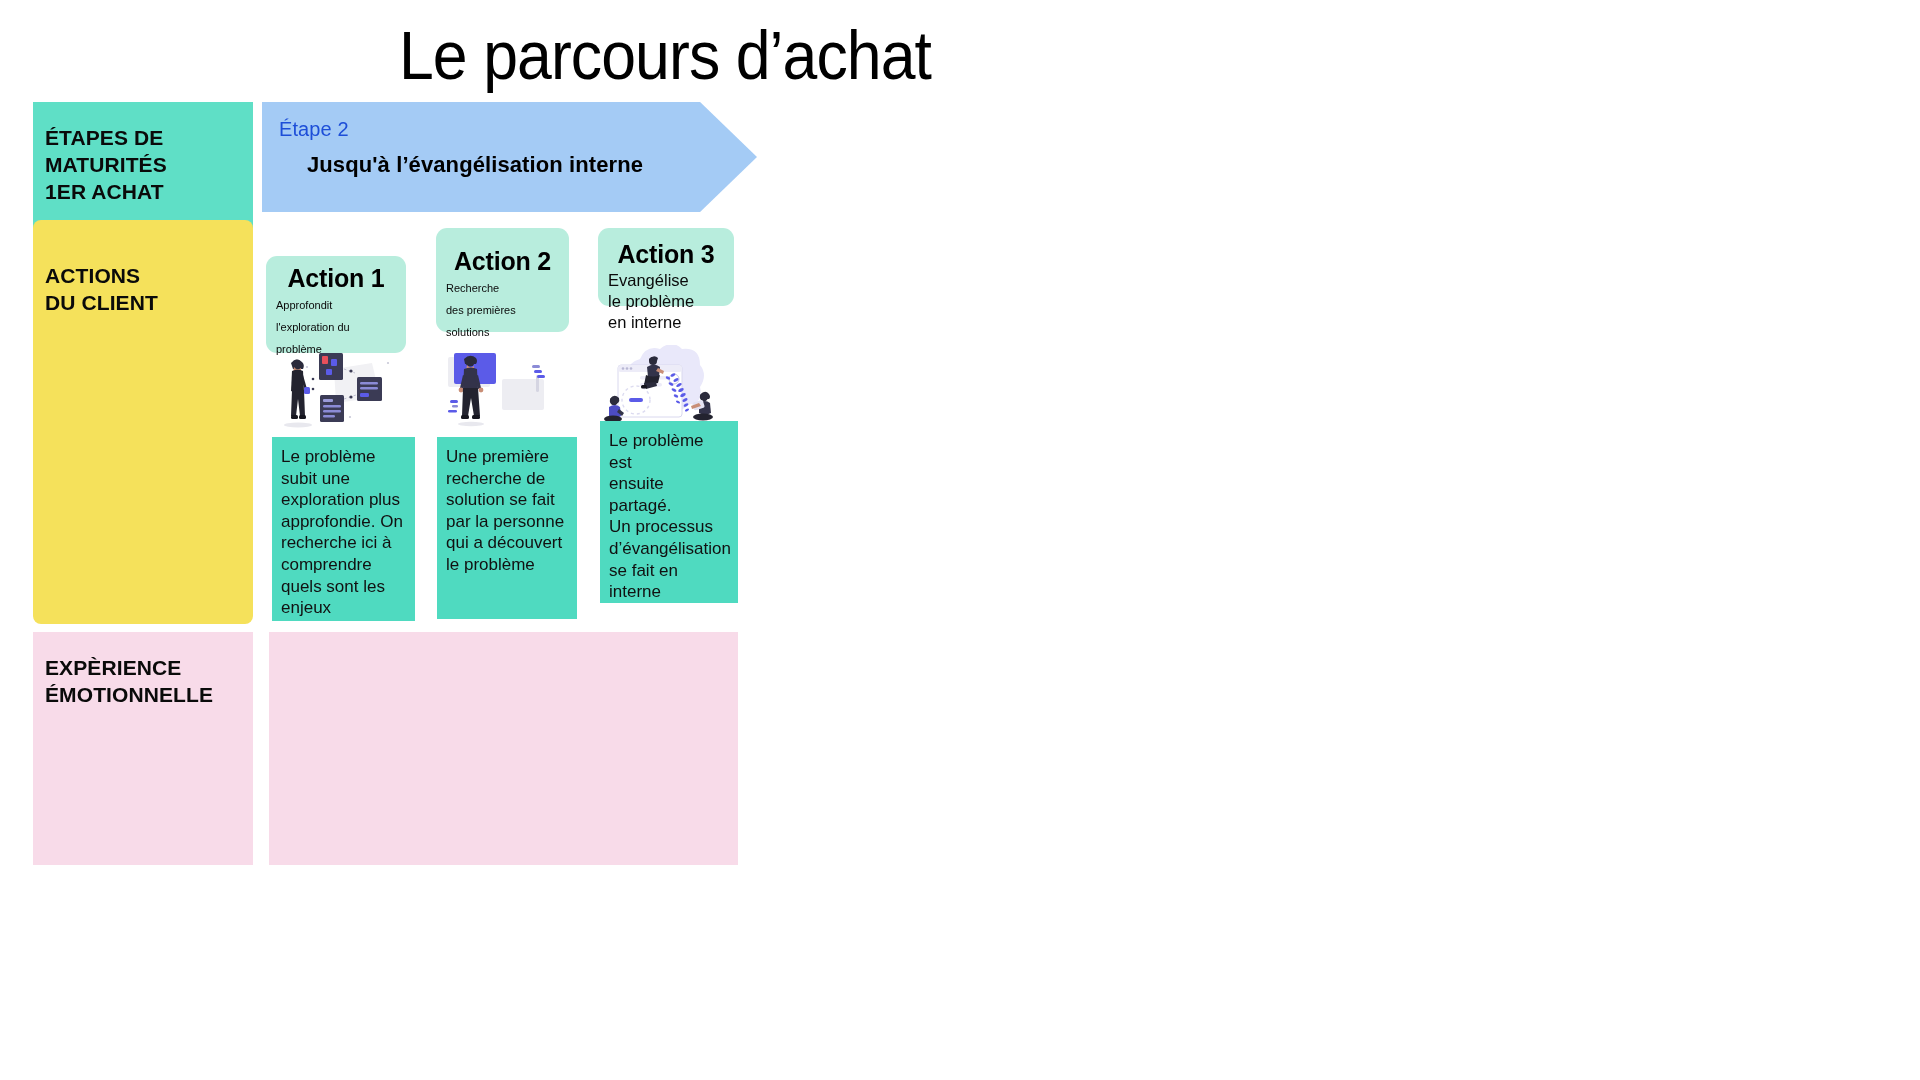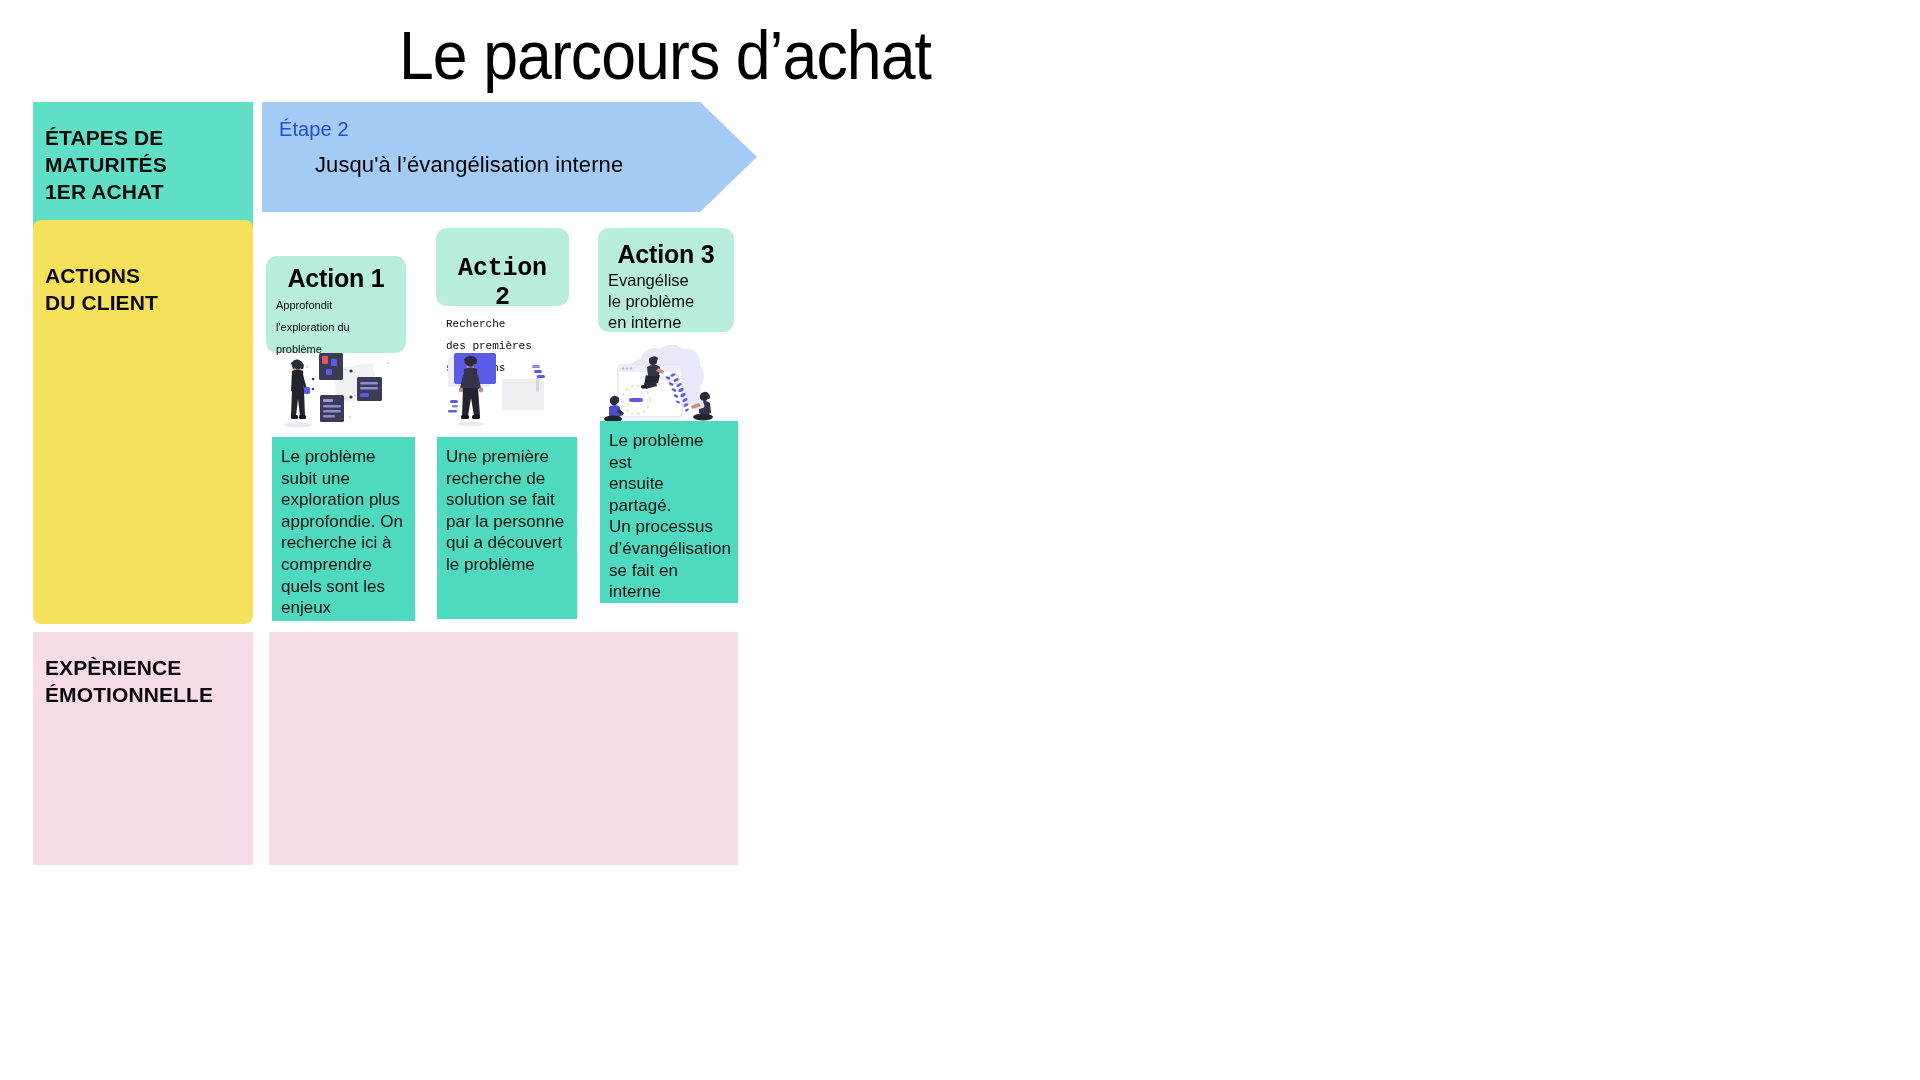--- a/index.html
+++ b/index.html
@@ -56,22 +56,22 @@
     background:#A4CBF5;
     -webkit-clip-path:polygon(0 0, 88.5% 0, 100% 50%, 88.5% 100%, 0 100%);
     clip-path:polygon(0 0, 88.5% 0, 100% 50%, 88.5% 100%, 0 100%);
   }
   #stage-banner .stage-name{
     position:absolute;left:17px;top:16px;
     font-size:20px;font-weight:400;color:#1d4ed8;
     letter-spacing:0.1px;
   }
   #stage-banner .stage-sub{
-    position:absolute;left:53px;top:50px;
-    font-size:22px;font-weight:400;color:#000;
+    position:absolute;left:45px;top:50px;
+    font-size:22px;font-weight:700;color:#000;
     letter-spacing:0.1px;white-space:nowrap;
   }
 
   
   .action-card{
     position:absolute;
     top:228px;
     background:#B8EDDD;
     border-radius:11px;
     box-sizing:border-box;
@@ -81,22 +81,22 @@
     font-size:25px;font-weight:700;color:#000;
     text-align:center;line-height:29px;
     letter-spacing:-0.2px;
   }
   .action-card .act-desc{
     font-size:11px;font-weight:400;color:#0a0a0a;
     line-height:22px;white-space:pre-line;
     margin-top:1px;
   }
   #action-card-1{left:266px;width:140px;height:97px;margin-top:28px;}
-  #action-card-2{left:436px;width:133px;height:78px;padding-top:26px;font-family:Liberation Mono, monospace;}
-  #action-card-3{left:598px;width:136px;height:104px;padding-top:12px;}
+  #action-card-2{left:436px;width:133px;height:104px;padding-top:19px;}
+  #action-card-3{left:598px;width:136px;height:78px;padding-top:12px;}
   #action-card-2 .act-title{font-size:25px;}
   #action-card-3 .act-desc{line-height:21px;font-size:16.5px;}
 
   
   .illus{position:absolute;top:345px;}
   #illus-1{left:272px;width:135px;height:85px;}
   #illus-2{left:440px;width:130px;height:85px;}
   #illus-3{left:600px;width:135px;height:85px;}
   .illus svg{display:block;width:100%;height:100%;}
 

